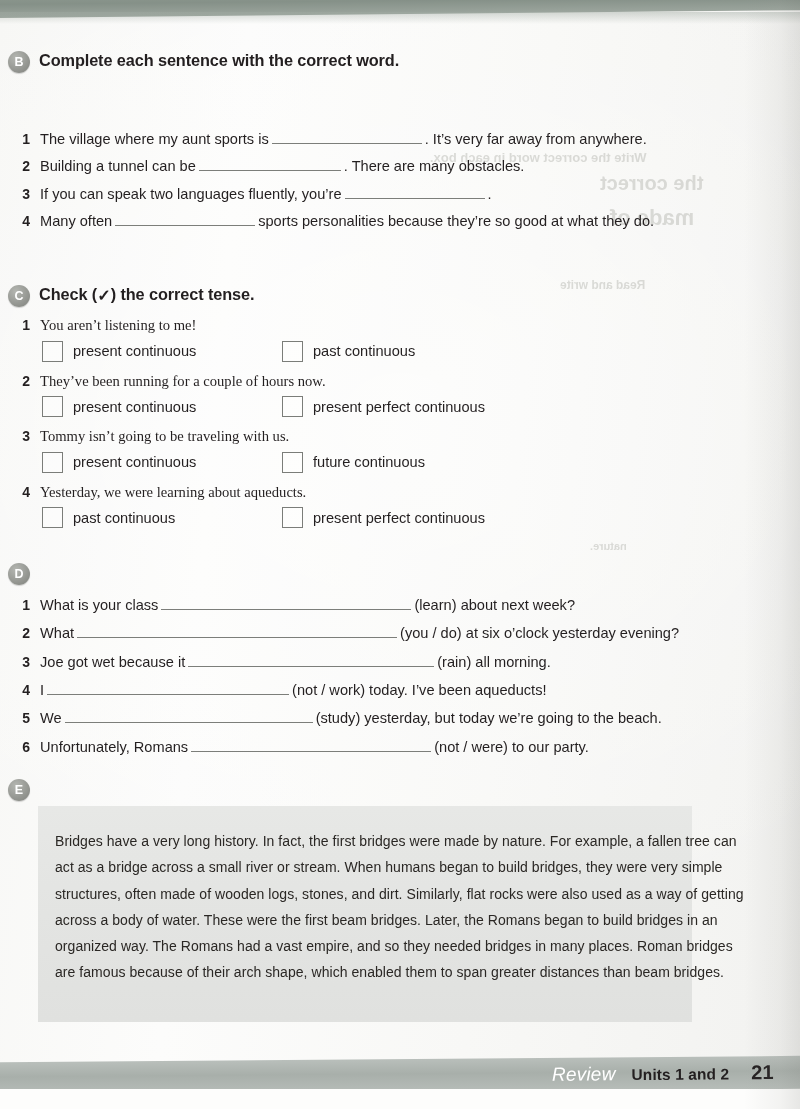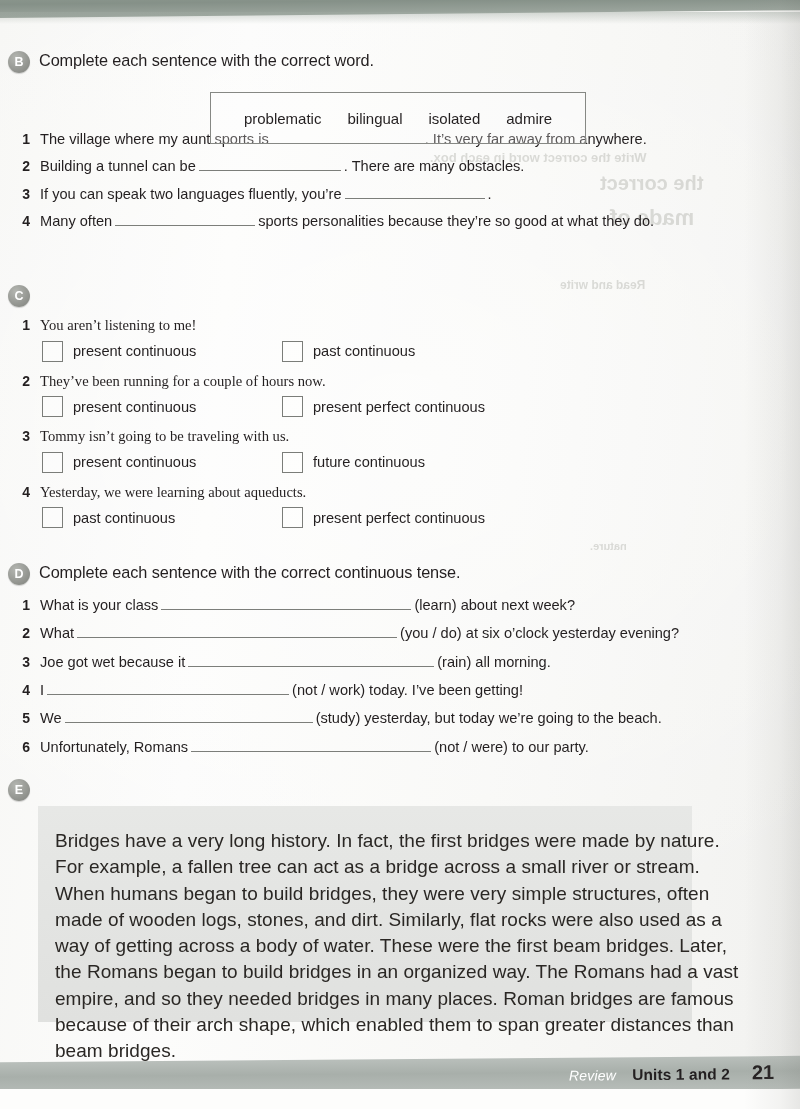--- a/index.html
+++ b/index.html
@@ -77,21 +77,21 @@
     right: 26px;
     bottom: 25px;
     display: flex;
     align-items: baseline;
     gap: 16px;
     transform: rotate(-0.45deg);
     transform-origin: right center;
   }
   #footer-text .review {
     font-style: italic;
-    font-size: 14px;
+    font-size: 19px;
     color: #ffffff;
     letter-spacing: 0.2px;
   }
   #footer-text .units {
     font-weight: bold;
     font-size: 15.5px;
     color: #231f20;
     letter-spacing: 0.1px;
   }
   #footer-text .pageno {
@@ -138,21 +138,21 @@
     background: radial-gradient(circle at 36% 30%, #b4b6b1 0%, #979994 55%, #7f817c 100%);
     color: #ffffff;
     font-weight: bold;
     font-size: 12.5px;
     line-height: 22px;
     text-align: center;
     margin-top: 1px;
     box-shadow: 0 1px 1px rgba(0,0,0,0.17);
   }
   .ex-title {
-    font-weight: normal;
+    font-weight: bold;
     font-size: 16.3px;
     letter-spacing: -0.1px;
     color: #231f20;
     padding-top: 1px;
   }
   .ex-title .tick {
     display: inline-block;
     transform: translateY(1px);
   }
 
@@ -235,21 +235,21 @@
     top: 806px;
     width: 654px;
     height: 216px;
     background: linear-gradient(180deg, #e7e8e6 0%, #e3e4e2 50%, #e0e1df 100%);
   }
   #reading-text {
     position: absolute;
     left: 55px;
     top: 828px;
     width: 690px;
-    font-size: 19px;
+    font-size: 14px;
     line-height: 26.3px;
     color: #2a2724;
     letter-spacing: 0.05px;
   }
 </style>
 </head>
 <body>
 
 <div id="page">
 
@@ -286,30 +286,25 @@
           <span class="num">3</span>
           <span class="sentence"><span>If you can speak two languages fluently, you’re</span><span class="blank" style="width:140px"></span><span>.</span></span>
         </div>
         <div class="item">
           <span class="num">4</span>
           <span class="sentence"><span>Many often</span><span class="blank" style="width:140px"></span><span>sports personalities because they’re so good at what they do.</span></span>
         </div>
       </div>
     </section>
 
-    <div id="wordbank">
-      <span>problematic</span>
-      <span>bilingual</span>
-      <span>isolated</span>
-      <span>admire</span>
-    </div>
 
     <section class="exercise" style="top:284px;">
       <div class="ex-head">
         <div class="badge">C</div>
+        <div class="ex-title"><span>Check (</span><span class="tick">✓</span><span>) the correct tense.</span></div>
       </div>
 
       <div class="items">
 
         <div class="item" style="margin-bottom:2px">
           <span class="num">1</span>
           <span class="sentence c-item-text">You aren’t listening to me!</span>
         </div>
         <div class="check-row">
           <label class="check-opt left">
@@ -365,38 +360,37 @@
             <span class="checkbox"></span>
             <span>present perfect continuous</span>
           </label>
         </div>
       </div>
     </section>
 
     <section class="exercise" style="top:562px;">
       <div class="ex-head">
         <div class="badge">D</div>
-        <div class="ex-title">Complete each sentence with the correct continuous tense.</div>
       </div>
       <div class="items" style="margin-top:10px">
         <div class="item" style="margin-bottom:9px">
           <span class="num">1</span>
           <span class="sentence"><span>What is your class</span><span class="blank" style="width:250px"></span><span>(learn) about next week?</span></span>
         </div>
         <div class="item" style="margin-bottom:9px">
           <span class="num">2</span>
           <span class="sentence"><span>What</span><span class="blank" style="width:320px"></span><span>(you / do) at six o’clock yesterday evening?</span></span>
         </div>
         <div class="item" style="margin-bottom:9px">
           <span class="num">3</span>
           <span class="sentence"><span>Joe got wet because it</span><span class="blank" style="width:246px"></span><span>(rain) all morning.</span></span>
         </div>
         <div class="item" style="margin-bottom:9px">
           <span class="num">4</span>
-          <span class="sentence"><span>I</span><span class="blank" style="width:242px"></span><span>(not / work) today. I’ve been getting!</span></span>
+          <span class="sentence"><span>I</span><span class="blank" style="width:242px"></span><span>(not / work) today. I’ve been aqueducts!</span></span>
         </div>
         <div class="item" style="margin-bottom:9px">
           <span class="num">5</span>
           <span class="sentence"><span>We</span><span class="blank" style="width:248px"></span><span>(study) yesterday, but today we’re going to the beach.</span></span>
         </div>
         <div class="item" style="margin-bottom:9px">
           <span class="num">6</span>
           <span class="sentence"><span>Unfortunately, Romans</span><span class="blank" style="width:240px"></span><span>(not / were) to our party.</span></span>
         </div>
       </div>

